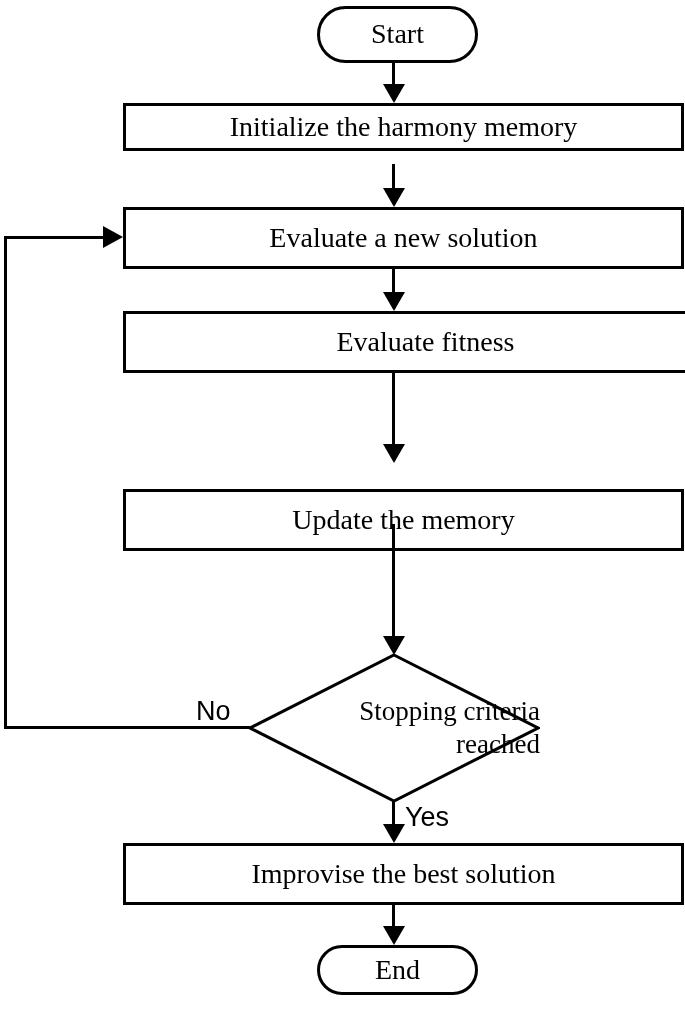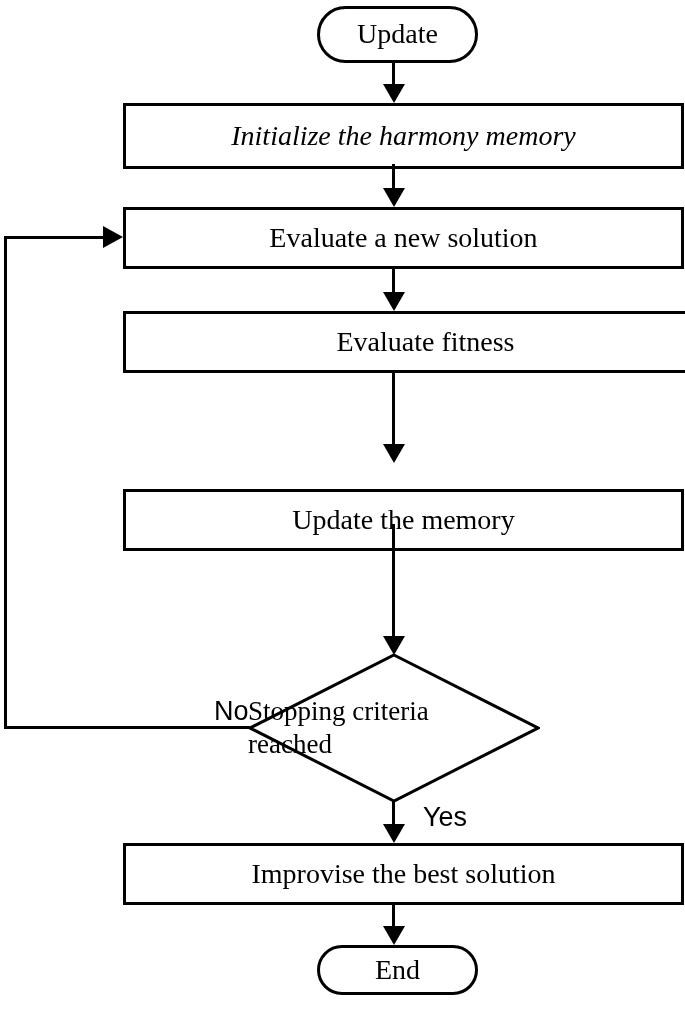--- a/index.html
+++ b/index.html
@@ -63,47 +63,46 @@
     top: 653px;
   }
   .diamond-text {
     position: absolute;
     left: 248px;
     top: 653px;
     width: 292px;
     height: 150px;
     display: flex;
     flex-direction: column;
-    align-items: flex-start;
+    align-items: flex-end;
     justify-content: center;
     text-align: center;
     font-size: 27px;
     line-height: 33px;
   }
   .edge-label {
     position: absolute;
     font-family: "Liberation Sans", sans-serif;
     font-size: 27px;
     line-height: 1;
-    margin-left: 18px;
   }
 </style>
 </head>
 <body>
 
 <div class="canvas">
 
   <div class="node terminator" style="left:317px; top:6px; width:161px; height:57px;">
-    <span>Update</span>
+    <span>Start</span>
   </div>
 
   <div class="vline" style="left:392px; top:61px; height:26px;"></div>
   <div class="arrowhead-down" style="left:383px; top:84px;"></div>
 
-  <div class="node" style="left:123px; top:103px; width:561px; height:66px;font-style:italic;">
+  <div class="node" style="left:123px; top:103px; width:561px; height:48px;">
     <span>Initialize the harmony memory</span>
   </div>
 
   <div class="vline" style="left:392px; top:164px; height:27px;"></div>
   <div class="arrowhead-down" style="left:383px; top:188px;"></div>
 
   <div class="node" style="left:123px; top:207px; width:561px; height:62px;">
     <span>Evaluate a new solution</span>
   </div>
 

